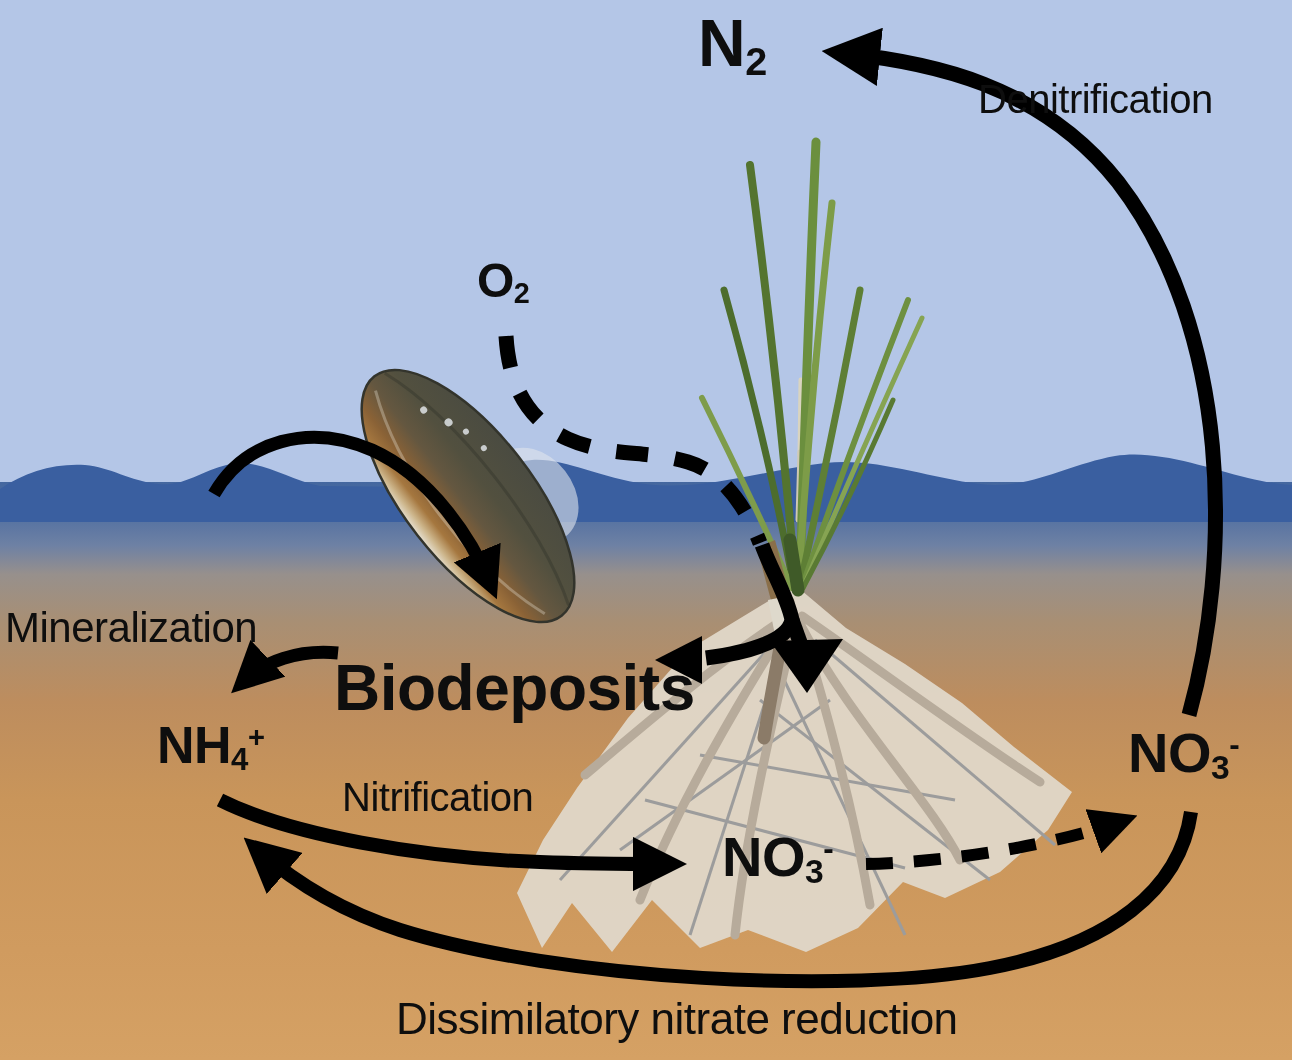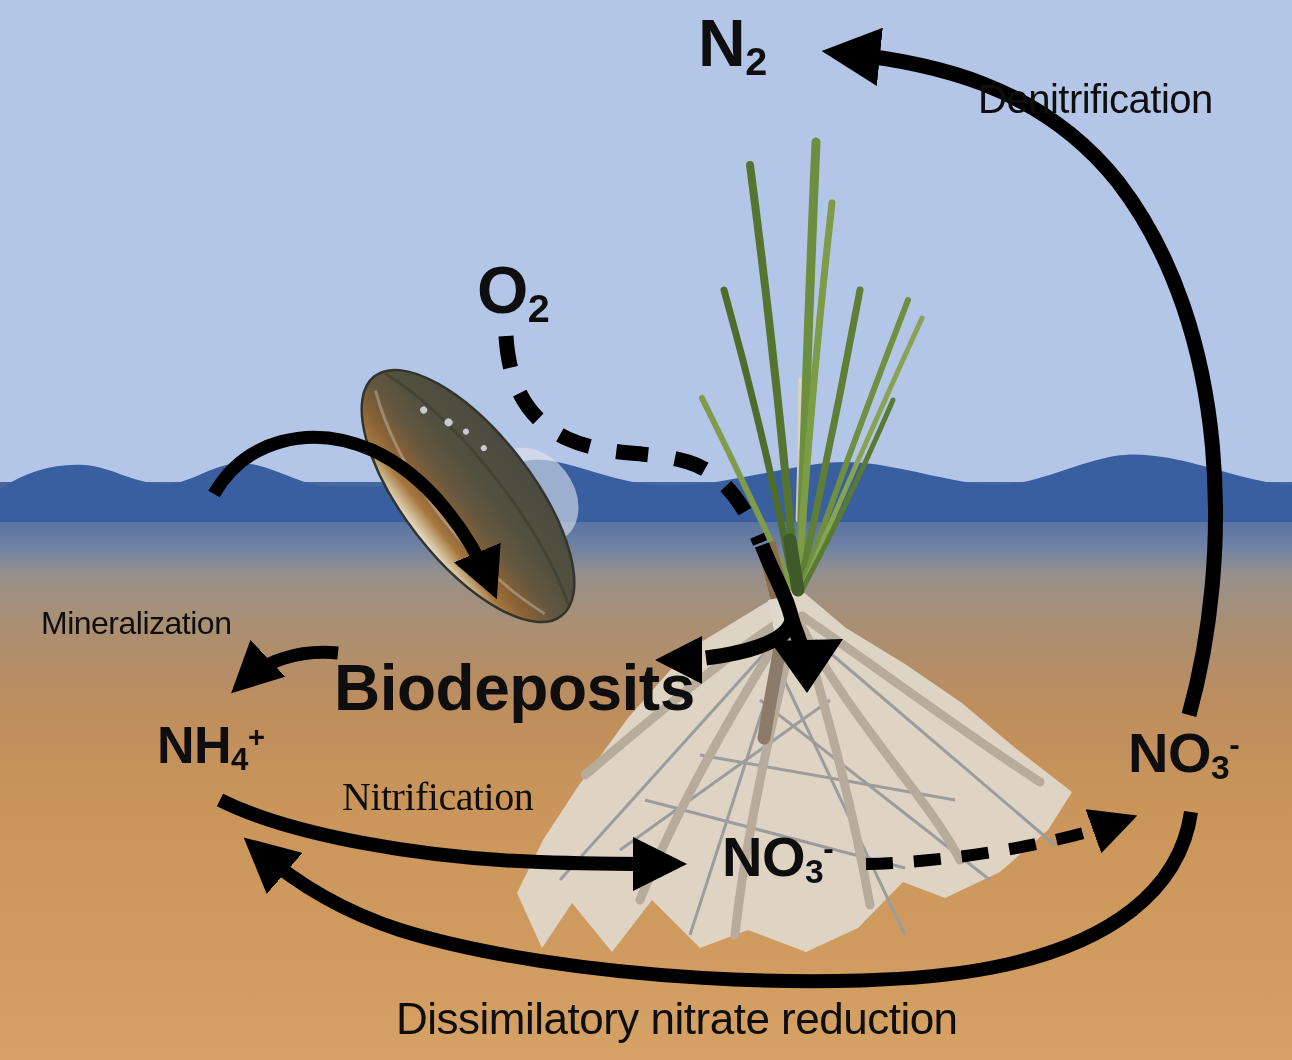--- a/index.html
+++ b/index.html
@@ -16,26 +16,26 @@
     color:#0e0e0e;
     white-space:nowrap;
     line-height:1;
     letter-spacing:-0.5px;
   }
   .bold{font-weight:700;}
   .lbl sub{font-size:0.60em;vertical-align:-0.22em;font-weight:inherit;}
   .lbl sup{font-size:0.56em;vertical-align:0.55em;font-weight:inherit;}
   .n2{left:698px;top:10px;font-size:66px;}
   .denit{left:978px;top:79px;font-size:40px;}
-  .o2{left:477px;top:257px;font-size:66px;}
+  .o2{left:477px;top:257px;font-size:48px;}
   .orgn{left:104px;top:504px;font-size:48px;}
-  .miner{left:5px;top:607px;font-size:32px;margin-left:36px;}
+  .miner{left:5px;top:607px;font-size:42px;}
   .biod{left:334px;top:656px;font-size:64px;}
   .nh4{left:157px;top:719px;font-size:52px;}
-  .nitr{left:342px;top:777px;font-size:40px;font-family:Liberation Serif, serif;}
+  .nitr{left:342px;top:777px;font-size:40px;}
   .no3sed{left:722px;top:829px;font-size:56px;}
   .no3right{left:1128px;top:725px;font-size:56px;}
   .dissim{left:396px;top:997px;font-size:44px;}
 </style>
 </head>
 <body>
 
 <div id="canvas">
 
 <svg id="scene" width="1292" height="1060" viewBox="0 0 1292 1060">

